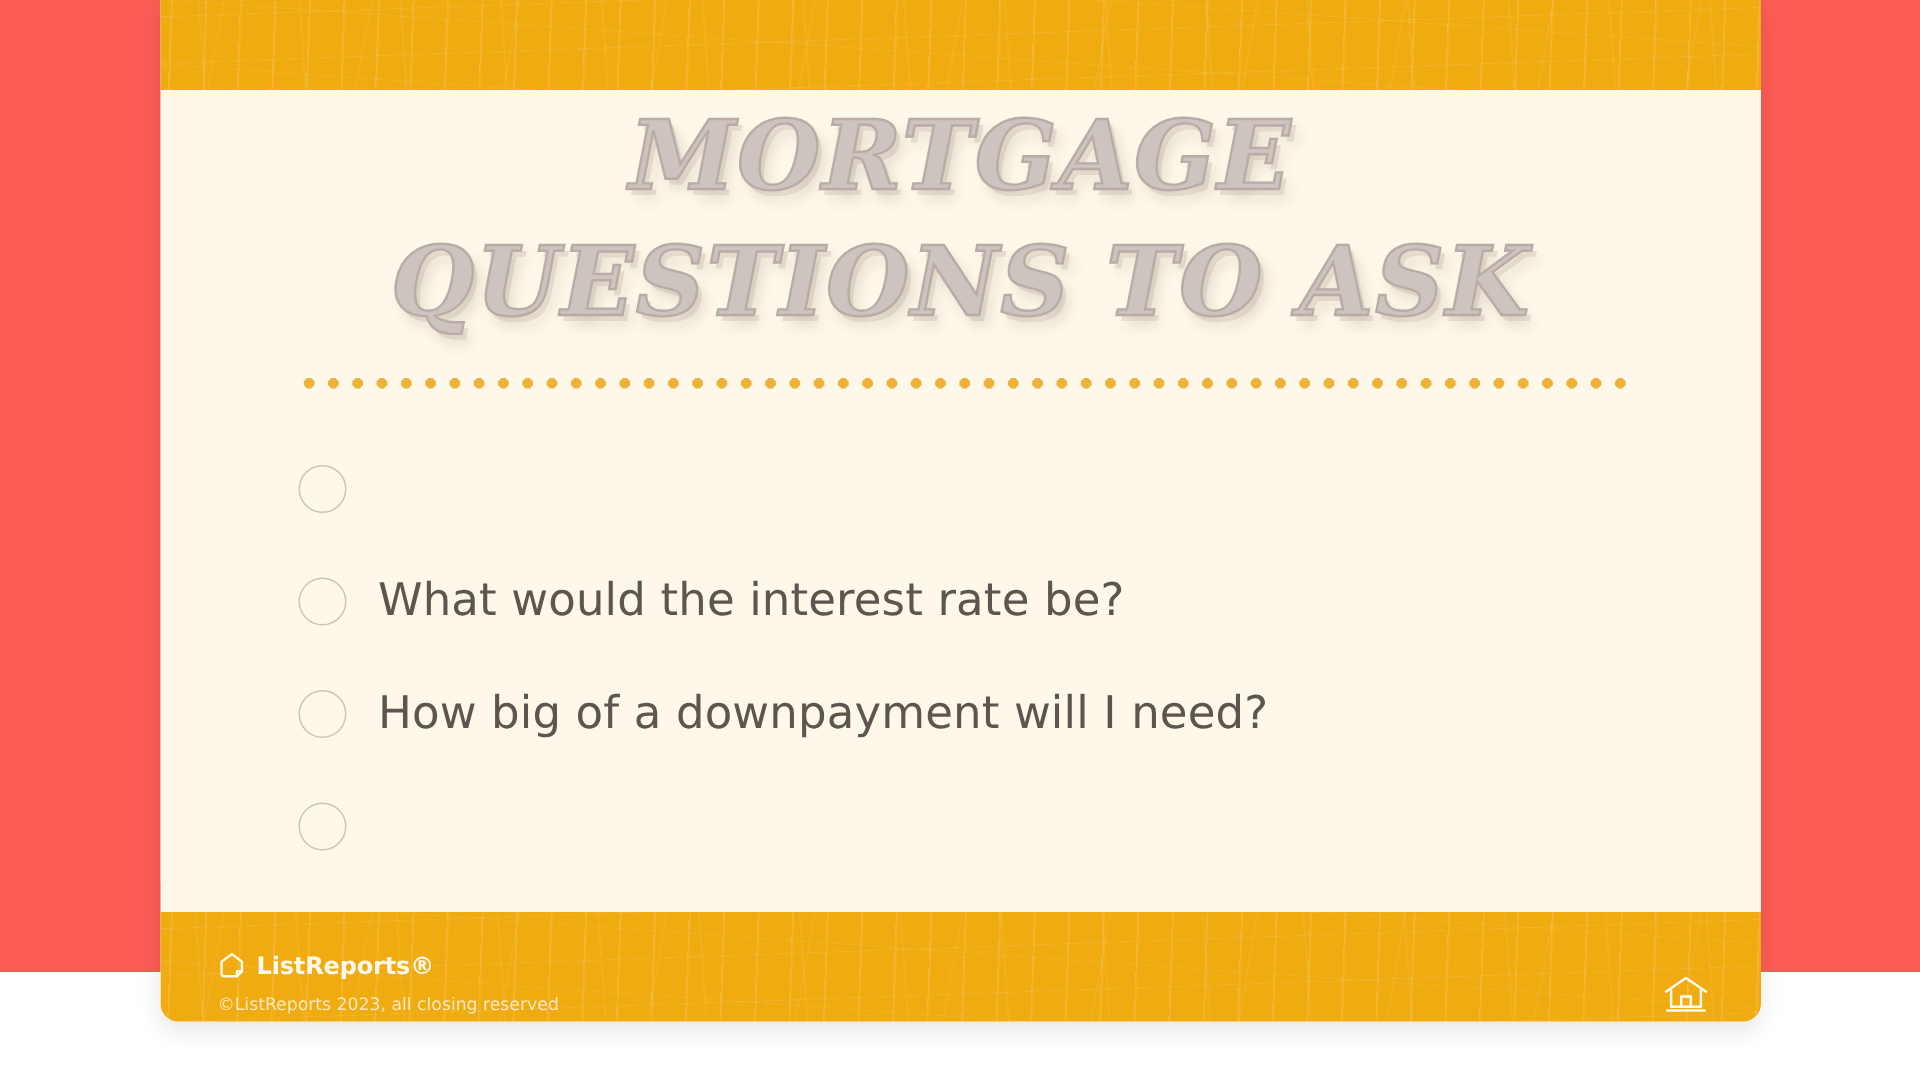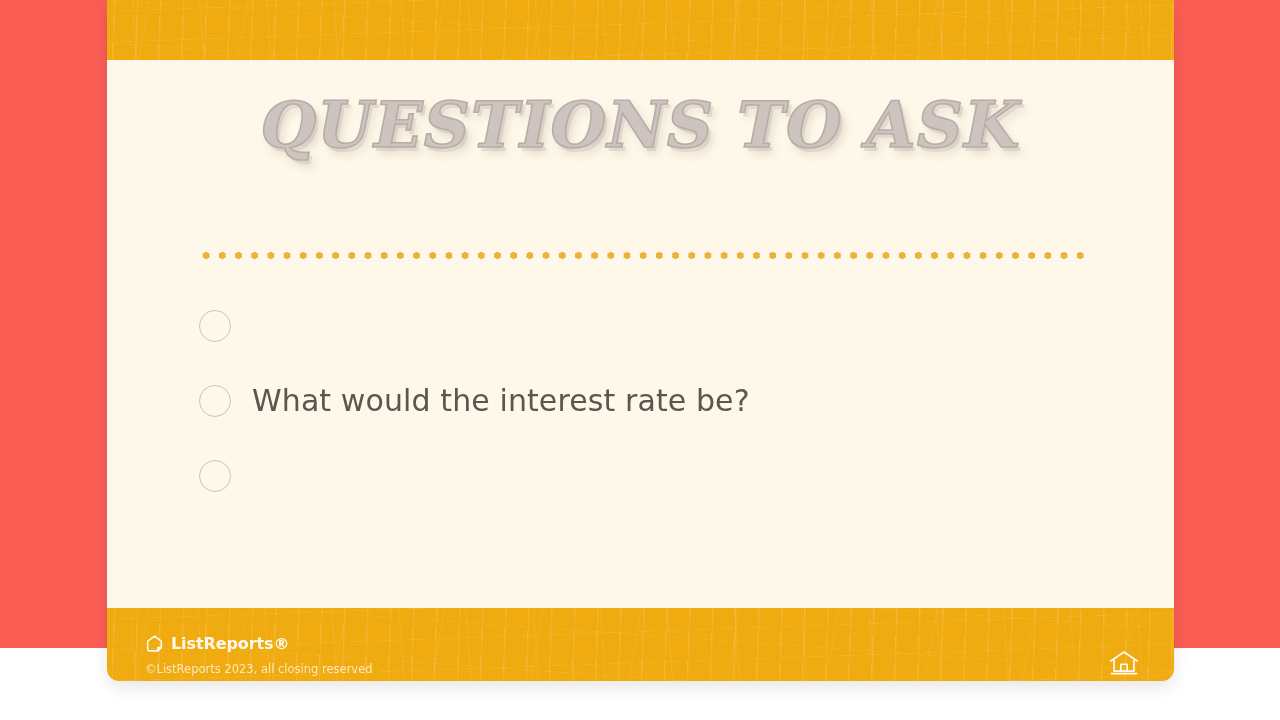--- a/index.html
+++ b/index.html
@@ -229,36 +229,41 @@
 <div id="card">
 
   <div id="top-band">
     <div class="tex"></div>
     <div class="tex2"></div>
   </div>
 
   <div id="body-area">
 
     <div id="title-block">
+      <div class="title-line" id="title-line-1">MORTGAGE</div>
       <div class="title-line" id="title-line-2">QUESTIONS TO ASK</div>
     </div>
 
     <div id="divider"></div>
 
     <div id="question-list">
 
       <div class="q-row">
         <div class="q-circle"></div>
       </div>
 
       <div class="q-row">
         <div class="q-circle"></div>
         <div class="q-text">What would the interest rate be?</div>
       </div>
 
+      <div class="q-row">
+        <div class="q-circle"></div>
+        <div class="q-text">How big of a downpayment will I need?</div>
+      </div>
 
       <div class="q-row">
         <div class="q-circle"></div>
       </div>
 
     </div>
   </div>
 
   <div id="footer">
     <div class="tex"></div>

